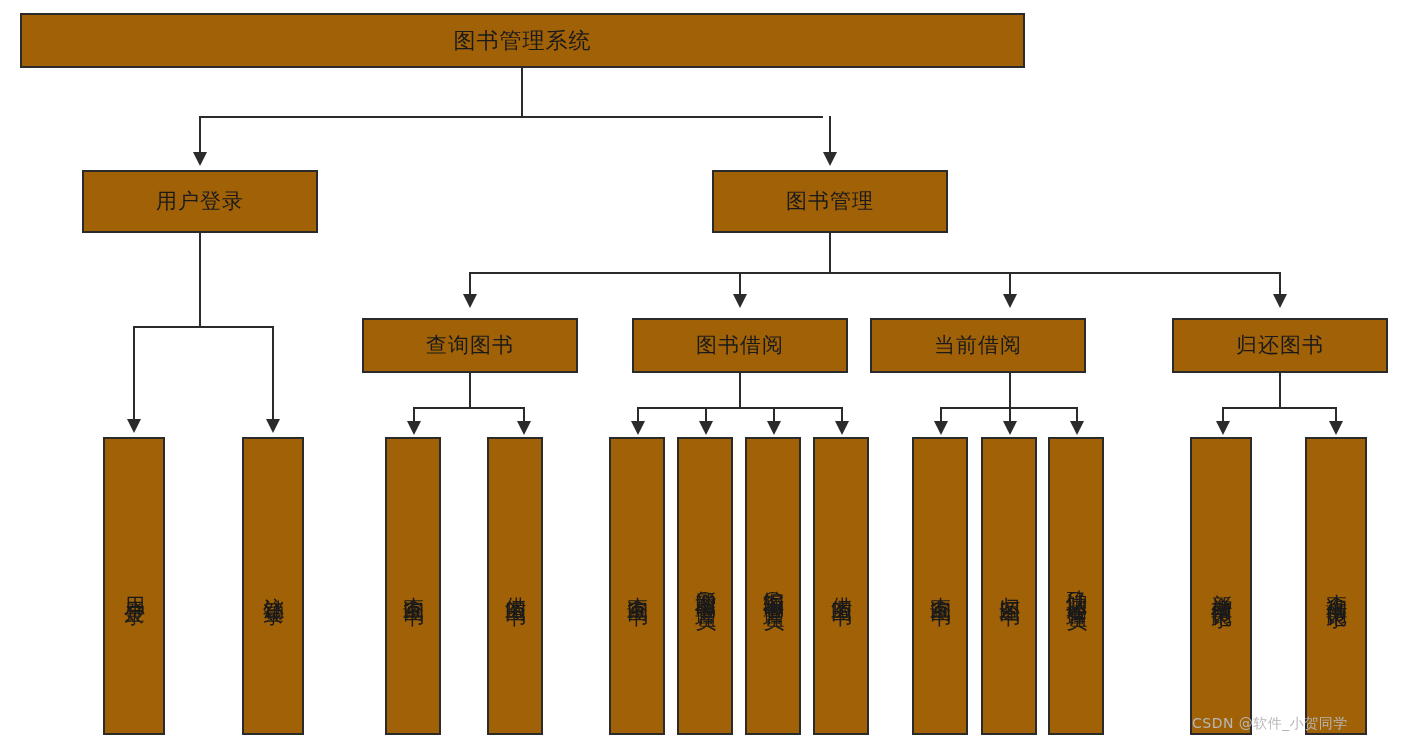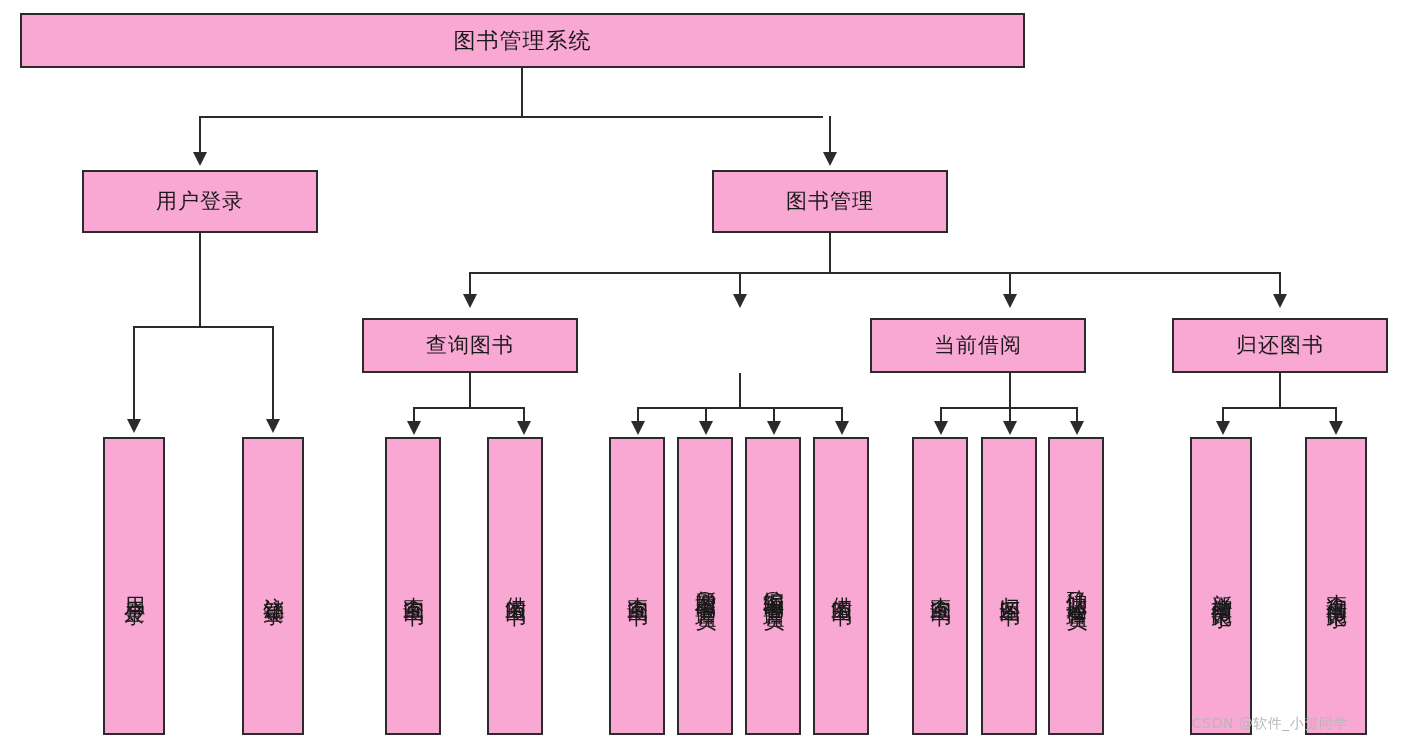--- a/index.html
+++ b/index.html
@@ -17,21 +17,21 @@
     height: 747px;
     background: #ffffff;
     overflow: hidden;
   }
 
   
   .node {
     position: absolute;
     box-sizing: border-box;
     border: 2px solid #2b2b2b;
-    background: #f9a8d4;
+    background: #a16207;
     z-index: 3;
   }
   .node.horiz {
     display: flex;
     align-items: center;
     justify-content: center;
   }
   .node .label {
     color: #1a1a1a;
     font-size: 21px;
@@ -128,20 +128,23 @@
   <div class="conn v" style="left:739px; top:272px; height:24px;"></div>
   <div class="arrow" style="left:733px; top:294px;"></div>
   <div class="conn v" style="left:1009px; top:272px; height:24px;"></div>
   <div class="arrow" style="left:1003px; top:294px;"></div>
   <div class="conn v" style="left:1279px; top:272px; height:24px;"></div>
   <div class="arrow" style="left:1273px; top:294px;"></div>
 
   <div class="node horiz" style="left:362px; top:318px; width:216px; height:55px;">
     <span class="label">查询图书</span>
   </div>
+  <div class="node horiz" style="left:632px; top:318px; width:216px; height:55px;">
+    <span class="label">图书借阅</span>
+  </div>
   <div class="node horiz" style="left:870px; top:318px; width:216px; height:55px;">
     <span class="label">当前借阅</span>
   </div>
   <div class="node horiz" style="left:1172px; top:318px; width:216px; height:55px;">
     <span class="label">归还图书</span>
   </div>
 
   <div class="conn v" style="left:469px; top:373px; height:34px;"></div>
   <div class="conn h" style="left:413px; top:407px; width:112px;"></div>
   <div class="conn v" style="left:413px; top:407px; height:16px;"></div>

